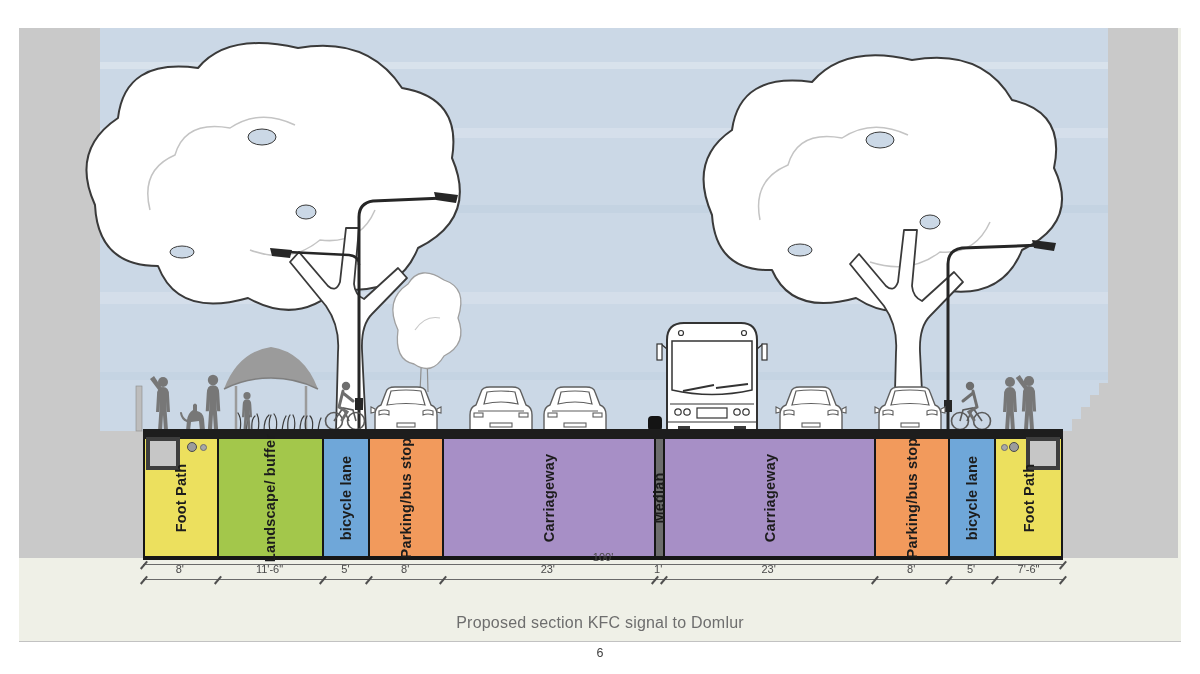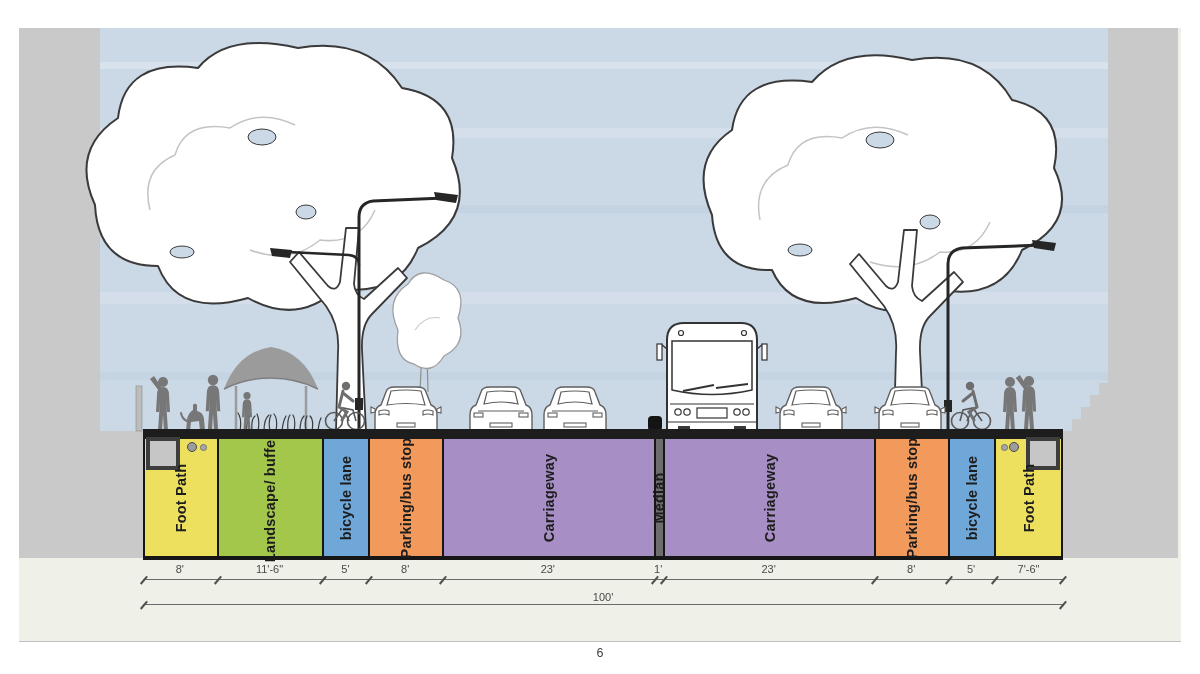--- a/index.html
+++ b/index.html
@@ -23,21 +23,21 @@
         box-sizing:border-box;top:-2px;}
   .duct-left{left:1px}
   .duct-right{right:1px}
   .dot{position:absolute;border-radius:50%;}
   .dot-big{width:8px;height:8px;background:#9c9c9c;border:1px solid #4a4a4a;}
   .dot-small{width:5px;height:5px;background:#a8a8a8;border:1px solid #6f6f6f;}
 
   
   .dim-row{position:absolute;left:143px;width:920px;height:0;border-top:1px solid #6a6a6a;z-index:3;}
   .dim-row1{top:579px}
-  .dim-row2{top:604px}
+  .dim-row2{top:564px}
   .tick{position:absolute;top:-5px;width:1.5px;height:10px;background:#4f4f4f;transform:rotate(40deg);}
   .dim-label{position:absolute;top:-16px;transform:translateX(-50%);font-size:11px;color:#4a4a4a;
              white-space:nowrap;line-height:1;}
   .dim-total{top:-13px;}
 
   .caption{position:absolute;left:0;right:0;top:614px;text-align:center;font-size:16px;
            color:#6e6e6e;letter-spacing:.2px;z-index:3;}
   .footer-rule{position:absolute;left:19px;width:1162px;top:641px;border-top:1px solid #c2c2c2;z-index:3;}
   .page-number{position:absolute;left:0;right:0;top:646px;text-align:center;font-size:12.5px;
                color:#3f3f3f;z-index:3;}
@@ -264,16 +264,17 @@
     <span class="dim-label" style="left:90%">5'</span>
     <span class="dim-label" style="left:96.25%">7'-6"</span>
   </div>
 
   <div class="dim-row dim-row2">
     <span class="tick" style="left:0%"></span>
     <span class="tick" style="left:calc(100% - 1px)"></span>
     <span class="dim-label dim-total" style="left:50%">100'</span>
   </div>
 
+  <div class="caption">Proposed section KFC signal to Domlur</div>
   <div class="footer-rule"></div>
   <div class="page-number">6</div>
 
 </div>
 
 </body></html>

